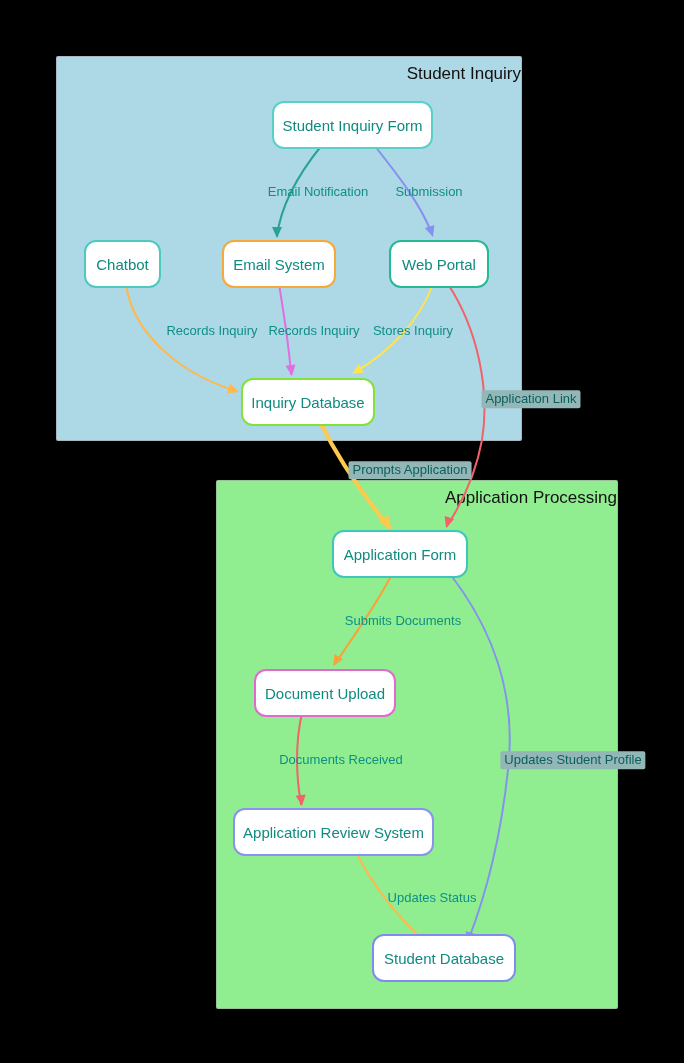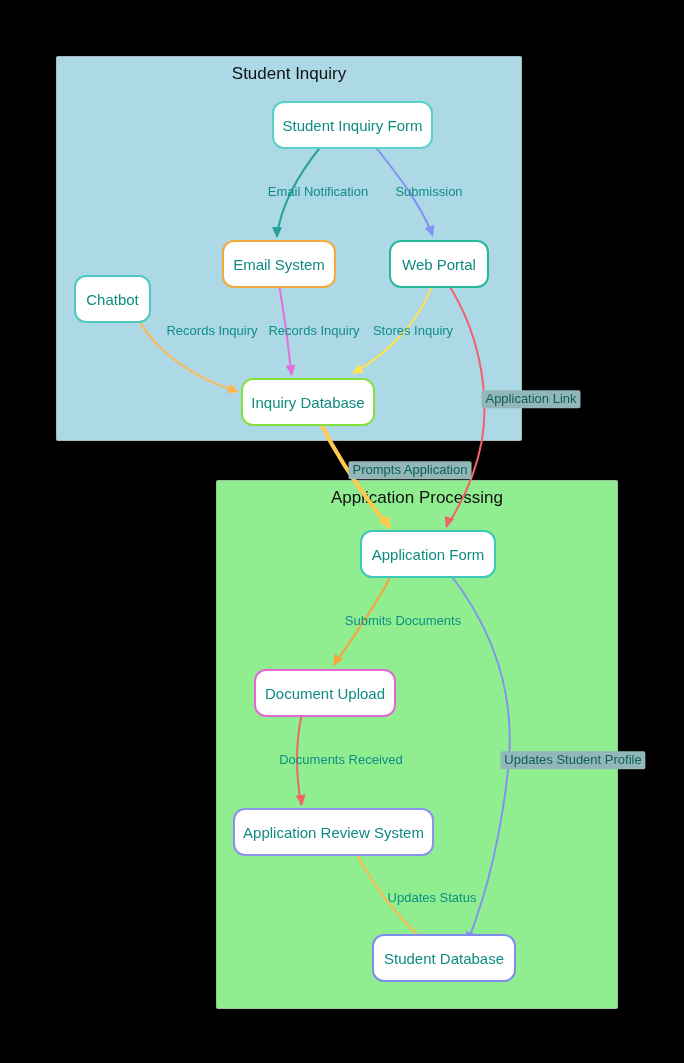--- a/index.html
+++ b/index.html
@@ -1,19 +1,19 @@
 <!DOCTYPE html>
 <html><head>
 <meta charset="utf-8">
 <style>
   html,body{margin:0;padding:0;background:#000;}
   .canvas{position:relative;width:684px;height:1063px;background:#000;
           font-family:"Liberation Sans",sans-serif;overflow:hidden;}
   .subgraph{position:absolute;border:1px solid rgba(160,160,160,.55);border-radius:2px;z-index:1;}
-  .subgraph-title{position:absolute;top:7px;left:0;right:0;text-align:center;
+  .subgraph-title{position:absolute;top:7px;left:0;right:0;text-align:right;
           font-size:17px;color:#111;z-index:2;}
   .node{position:absolute;background:#fff;border:2px solid #14532d;border-radius:12px;
           display:flex;align-items:center;justify-content:center;
           font-size:15px;color:#0f8b80;white-space:nowrap;z-index:4;}
   .edge-label{position:absolute;transform:translate(-50%,-50%);font-size:13px;
           color:#0e8f86;white-space:nowrap;z-index:5;padding:1px 4px;line-height:1.2;}
   .edge-label.has-bg{color:#0b5f5c;border-radius:2px;}
   svg.edges{position:absolute;left:0;top:0;z-index:3;pointer-events:none;}
   .edges path.link{fill:none;stroke-width:2px;stroke-linecap:round;}
   .edges path.link.thick{stroke-width:4px;}
@@ -64,37 +64,37 @@
     <path class="arrowhead" d="M-11,-5 L0,0 L-11,5 Z" transform="translate(427,944) rotate(45)" style="fill: rgb(255, 184, 77);"></path>
 
     <path class="link" d="M450,574 C498,636 516,700 508,770 C500,845 482,905 468,941" style="stroke: rgb(134, 144, 240);"></path>
     <path class="arrowhead" d="M-11,-5 L0,0 L-11,5 Z" transform="translate(467,943) rotate(108)" style="fill: rgb(134, 144, 240);"></path>
   </svg>
 
   <div class="node" style="left: 272px; top: 101px; width: 157px; height: 44px; border-color: rgb(90, 209, 200);">
     <span>Student Inquiry Form</span>
   </div>
 
-  <div class="node" style="left: 74px; top: 240px; width: 73px; height: 44px; border-color: rgb(78, 201, 192); margin-top: 35px;">
+  <div class="node" style="left: 84px; top: 240px; width: 73px; height: 44px; border-color: rgb(78, 201, 192);">
     <span>Chatbot</span>
   </div>
 
   <div class="node" style="left: 222px; top: 240px; width: 110px; height: 44px; border-color: rgb(245, 168, 60);">
     <span>Email System</span>
   </div>
 
   <div class="node" style="left: 389px; top: 240px; width: 96px; height: 44px; border-color: rgb(39, 184, 151);">
     <span>Web Portal</span>
   </div>
 
   <div class="node" style="left: 241px; top: 378px; width: 130px; height: 44px; border-color: rgb(134, 224, 60);">
     <span>Inquiry Database</span>
   </div>
 
-  <div class="node" style="left: 360px; top: 530px; width: 132px; height: 44px; border-color: rgb(63, 198, 187);">
+  <div class="node" style="left: 332px; top: 530px; width: 132px; height: 44px; border-color: rgb(63, 198, 187);">
     <span>Application Form</span>
   </div>
 
   <div class="node" style="left: 254px; top: 669px; width: 138px; height: 44px; border-color: rgb(228, 104, 210);">
     <span>Document Upload</span>
   </div>
 
   <div class="node" style="left: 233px; top: 808px; width: 197px; height: 44px; border-color: rgb(138, 146, 238); align-items: center;">
     <span>Application Review System</span>
   </div>

